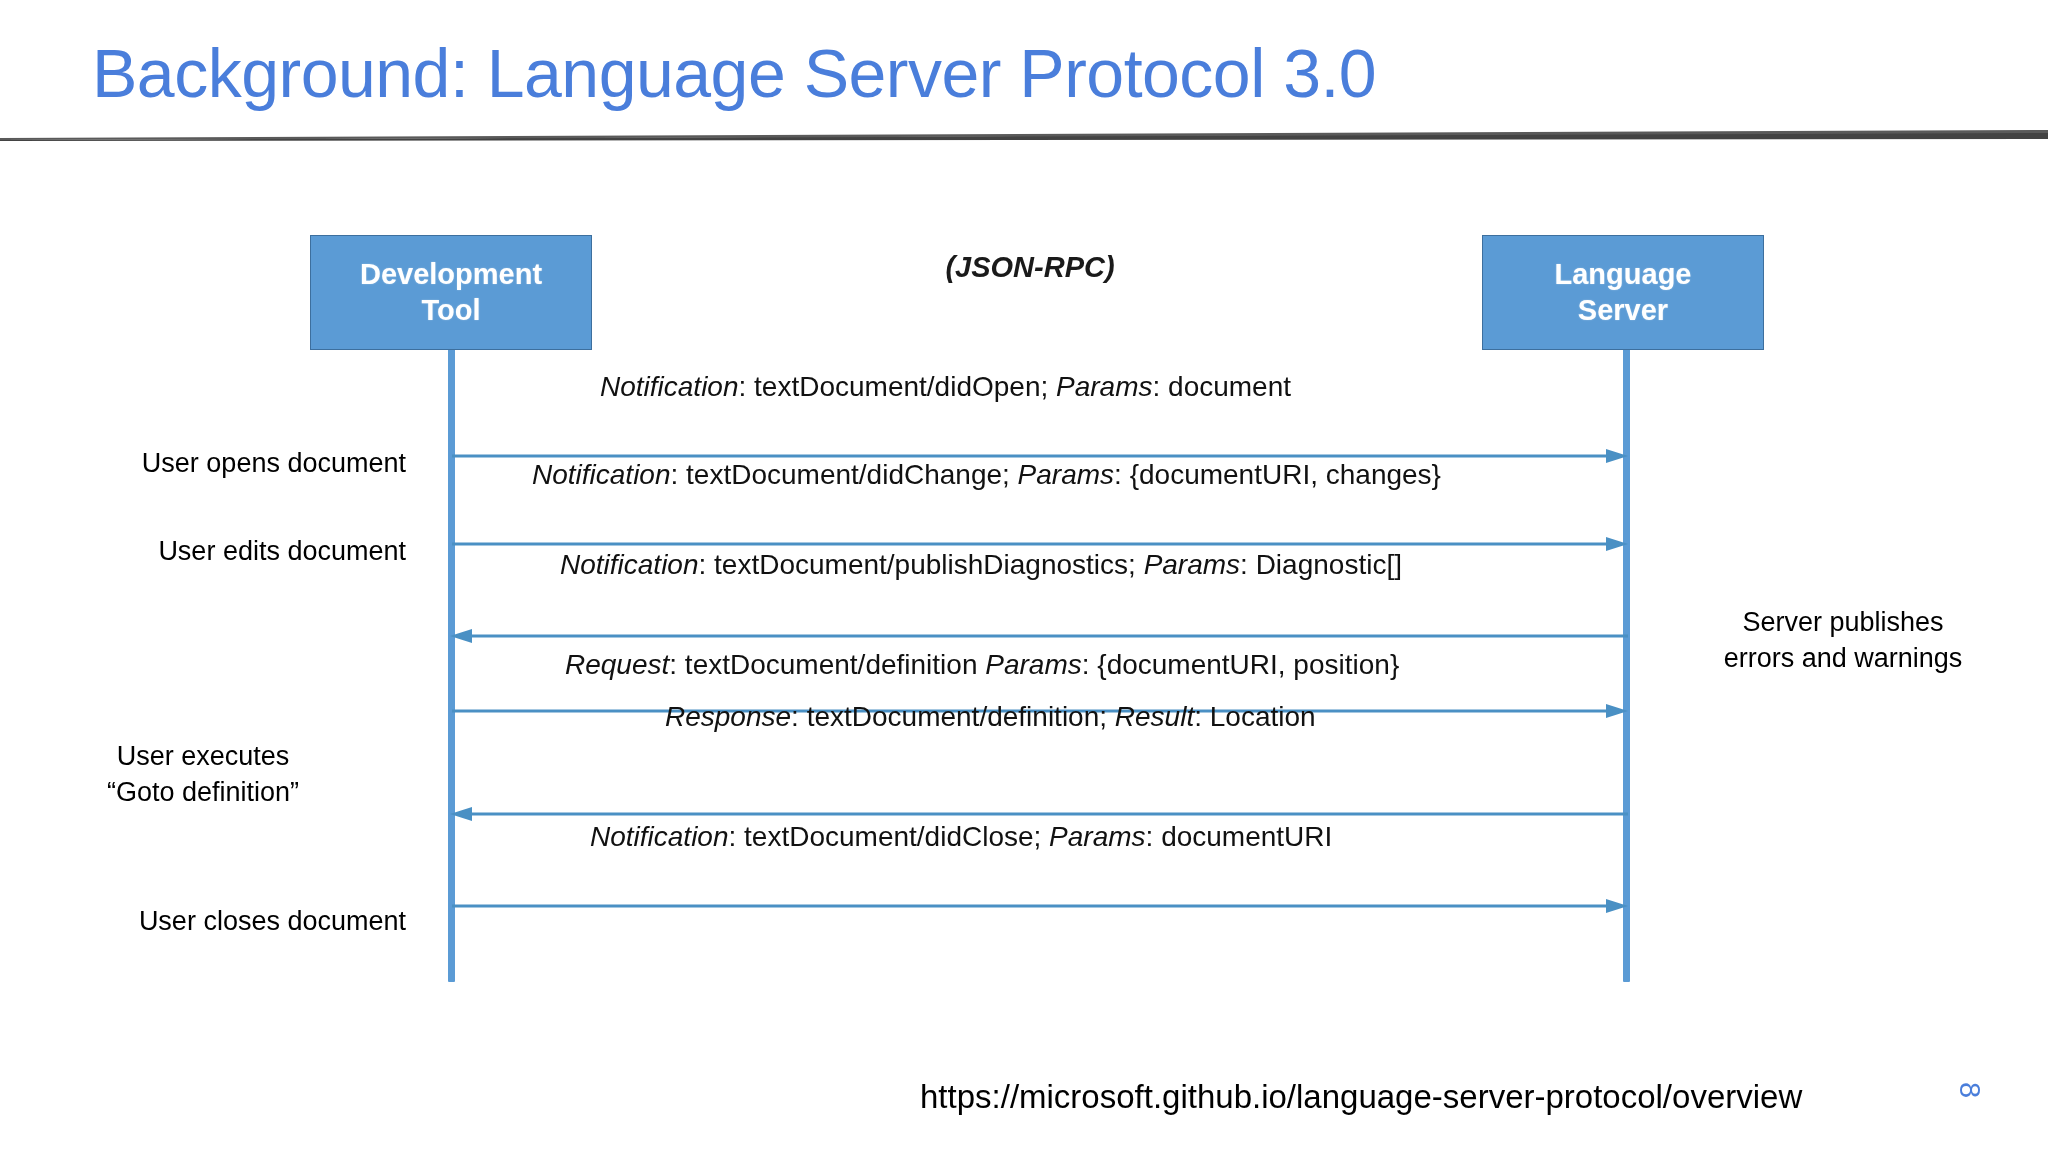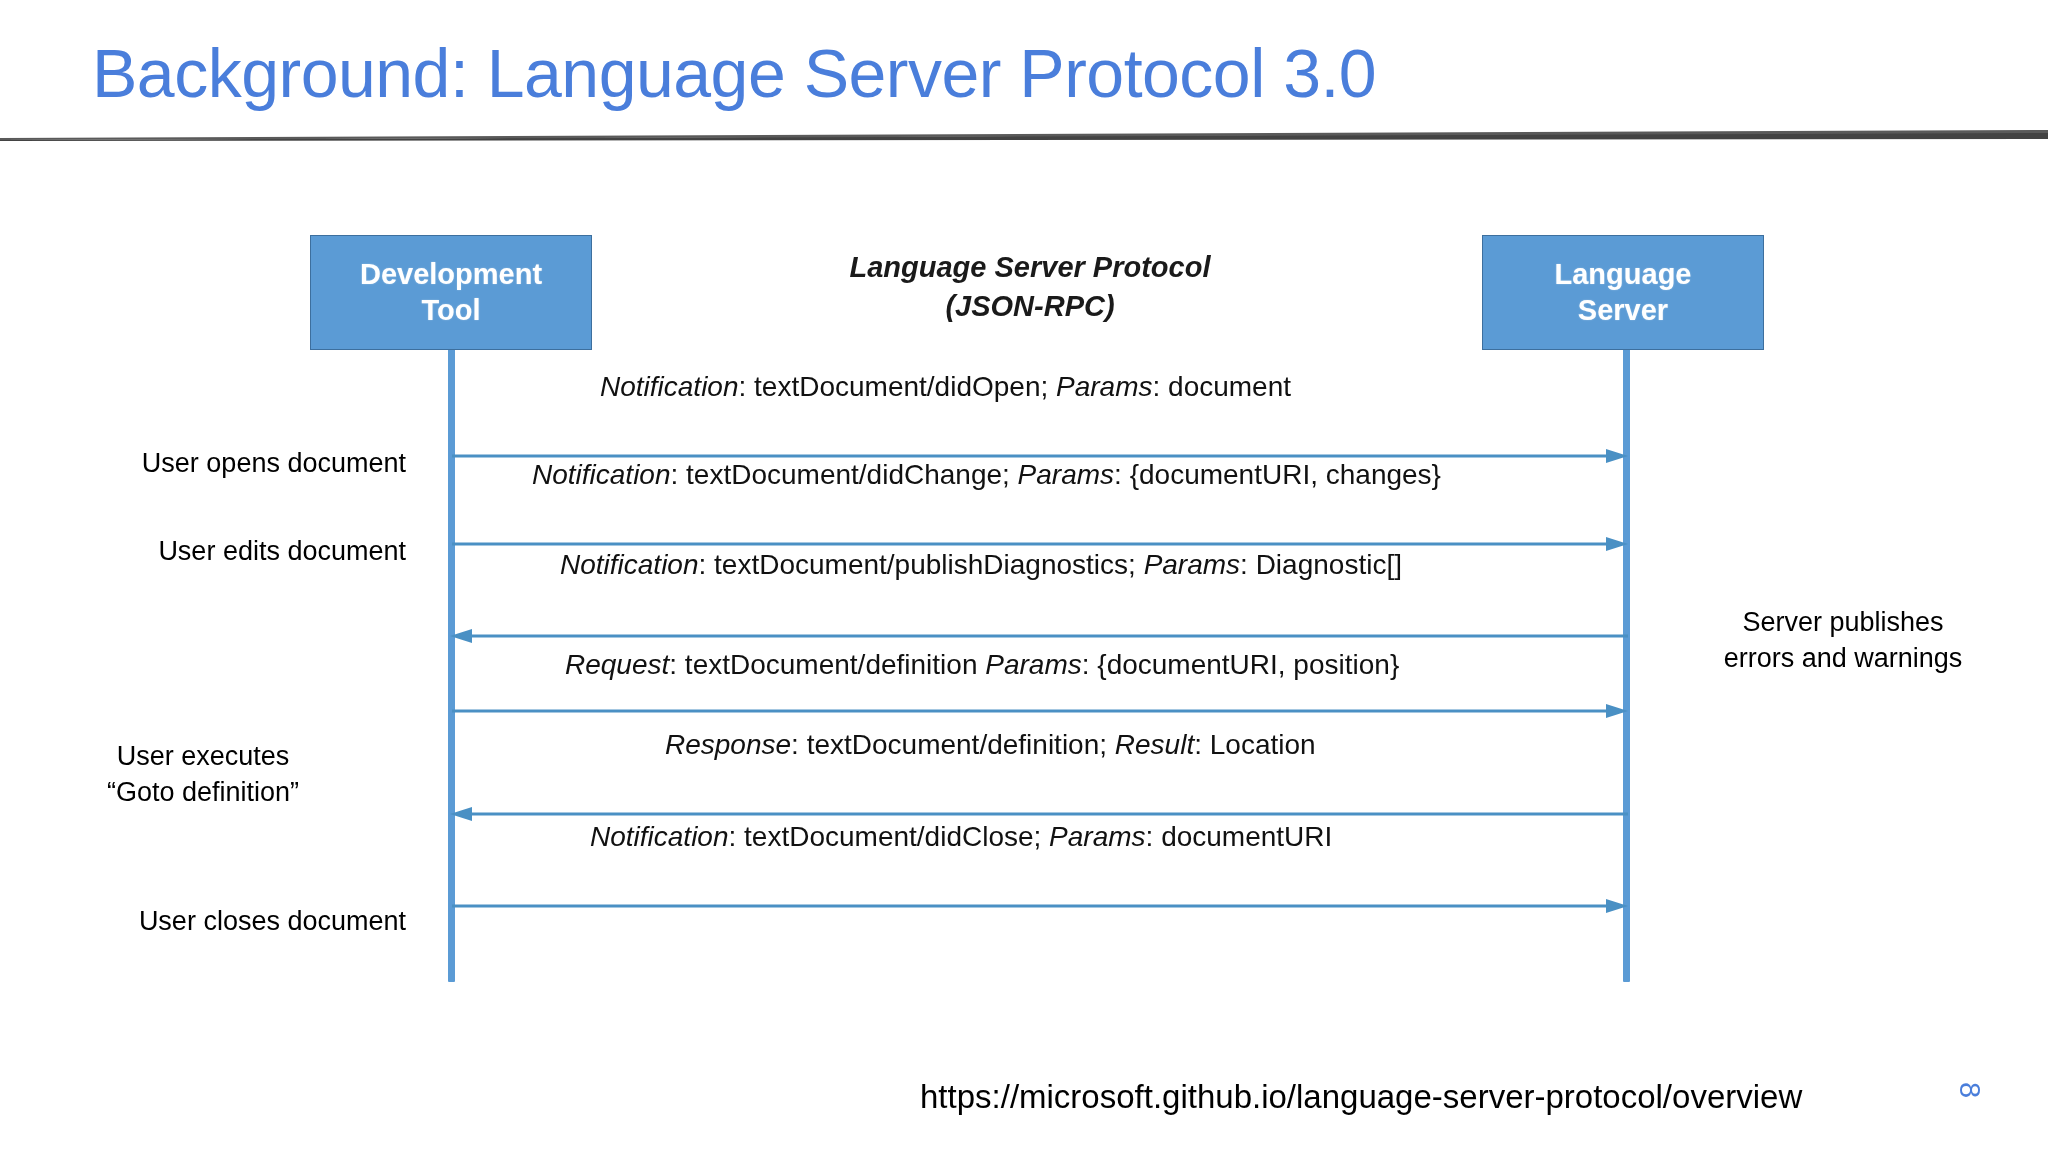--- a/index.html
+++ b/index.html
@@ -172,21 +172,20 @@
     <span class="node-line">Language</span>
     <span class="node-line">Server</span>
   </div>
 
   <div class="node-box" id="node-dev-tool">
     <span class="node-line">Development</span>
     <span class="node-line">Tool</span>
   </div>
 
   <div id="protocol-header">
-    <span class="protocol-line">Language Server Protocol</span>
     <span class="protocol-line">(JSON-RPC)</span>
   </div>
 
   <div class="msg-label" style="left:600px; top:190px;">
     <i>Notification</i><span>: textDocument/didOpen; </span><i>Params</i><span>: document</span>
   </div>
   <div class="msg-arrow" style="left:452px; top:268px;">
     <svg width="1176" height="16" viewBox="0 0 1176 16">
       <line x1="0" y1="8" x2="1160" y2="8" stroke="#4A90C4" stroke-width="3"></line>
       <polygon points="1176,8 1154,1 1154,15" fill="#4A90C4"></polygon>
@@ -216,21 +215,21 @@
   <div class="msg-label" style="left:565px; top:460px;margin-top:8px;">
     <i>Request</i><span>: textDocument/definition </span><i>Params</i><span>: {documentURI, position}</span>
   </div>
   <div class="msg-arrow" style="left:452px; top:523px;">
     <svg width="1176" height="16" viewBox="0 0 1176 16">
       <line x1="0" y1="8" x2="1160" y2="8" stroke="#4A90C4" stroke-width="3"></line>
       <polygon points="1176,8 1154,1 1154,15" fill="#4A90C4"></polygon>
     </svg>
   </div>
 
-  <div class="msg-label" style="left:665px; top:548px;">
+  <div class="msg-label" style="left:665px; top:520px;">
     <i>Response</i><span>: textDocument/definition; </span><i>Result</i><span>: Location</span>
   </div>
   <div class="msg-arrow" style="left:450px; top:626px;">
     <svg width="1178" height="16" viewBox="0 0 1178 16">
       <line x1="18" y1="8" x2="1178" y2="8" stroke="#4A90C4" stroke-width="3"></line>
       <polygon points="0,8 22,1 22,15" fill="#4A90C4"></polygon>
     </svg>
   </div>
 
   <div class="msg-label" style="left:590px; top:640px;">

